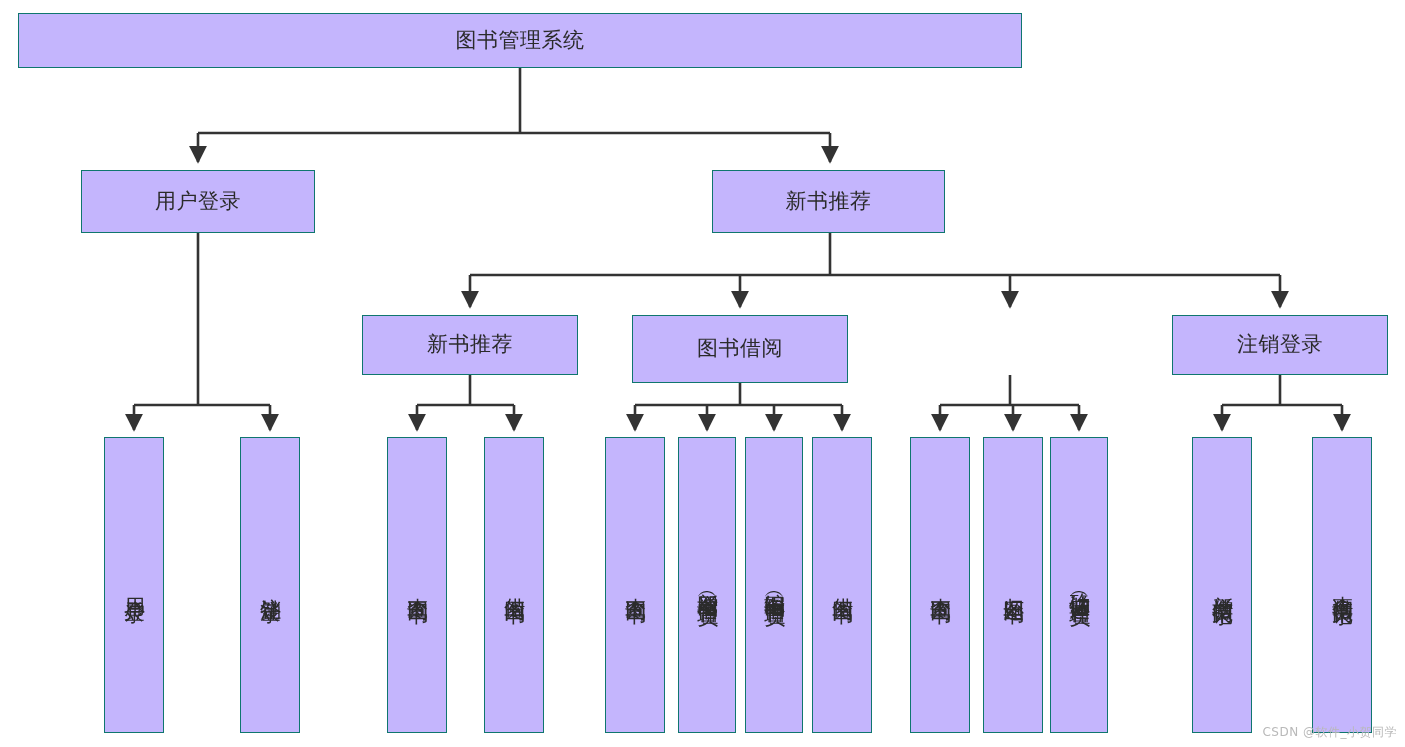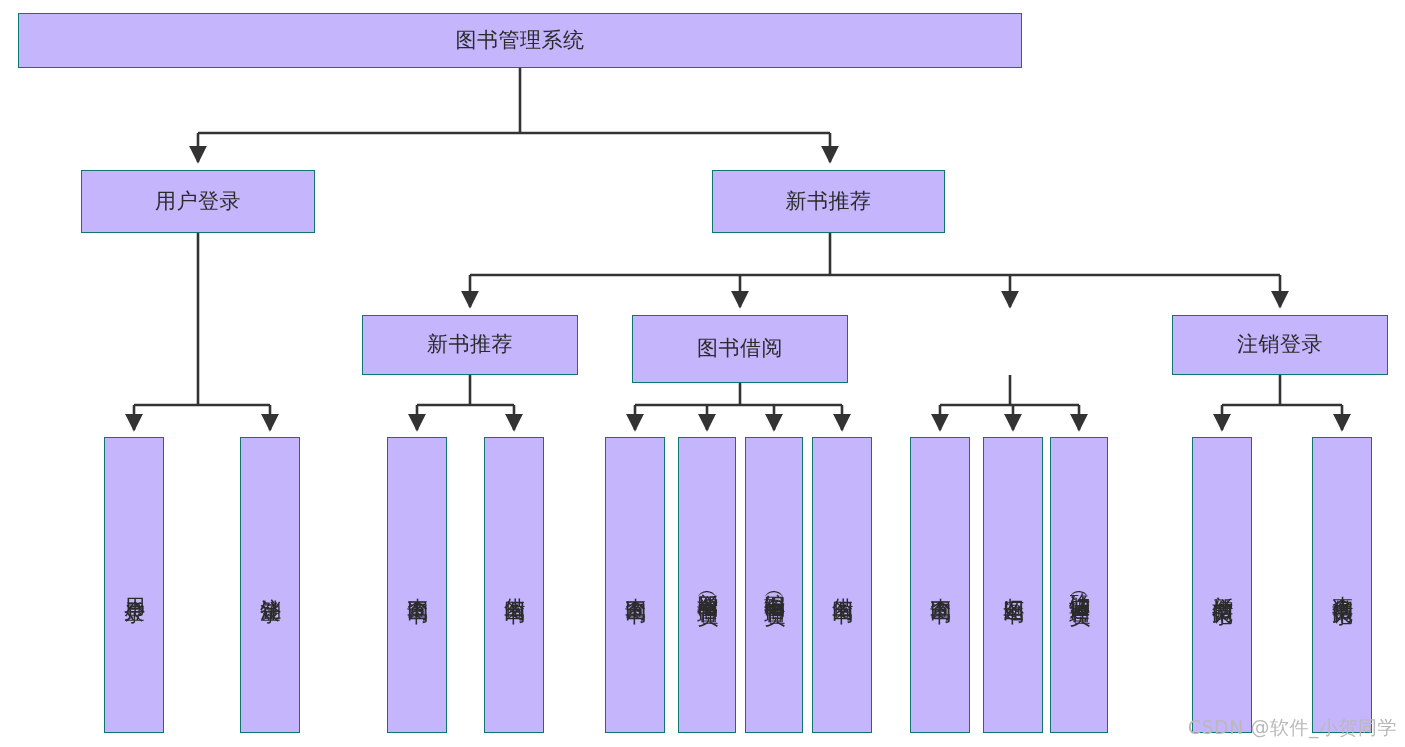--- a/index.html
+++ b/index.html
@@ -58,21 +58,21 @@
     letter-spacing: 2px;
     white-space: normal;
     max-height: 100%;
     text-align: center;
   }
   #watermark {
     position: absolute;
     right: 8px;
     bottom: 6px;
     color: #b9b9b9;
-    font-size: 19px;
+    font-size: 12px;
     letter-spacing: 0.5px;
     z-index: 3;
     white-space: nowrap;
   }
 </style>
 </head>
 <body>
 
 <div id="canvas">
 

